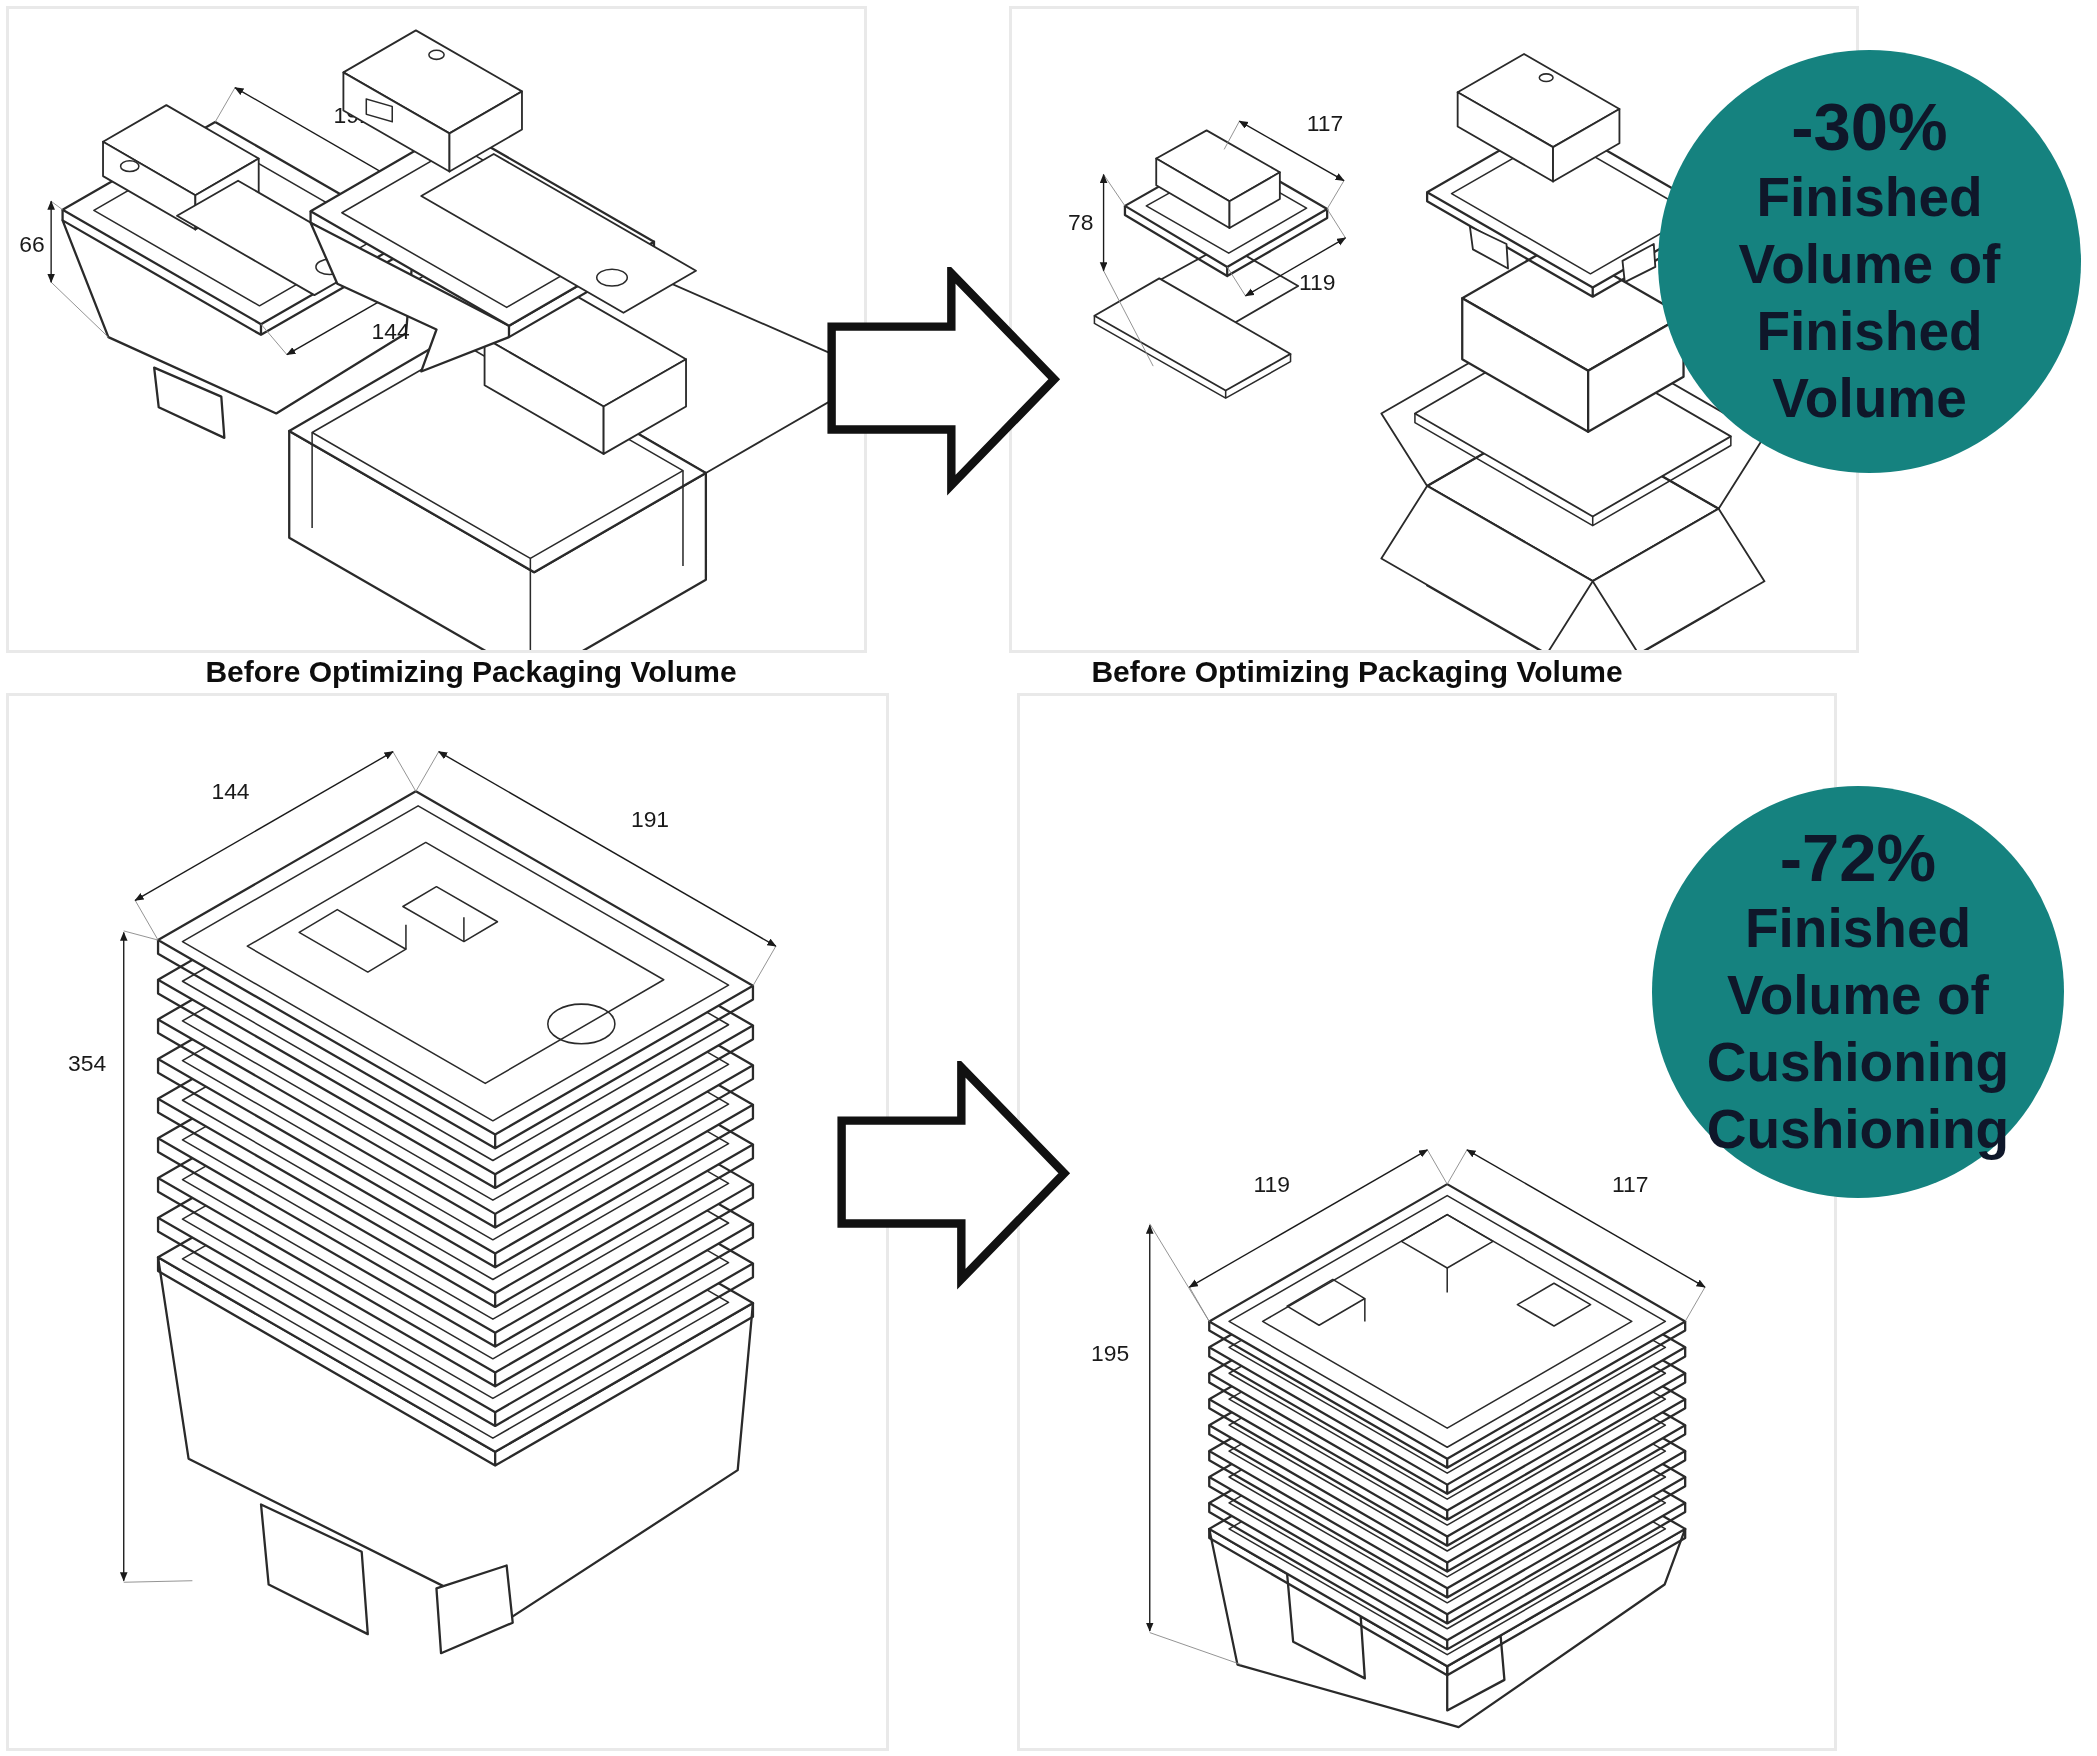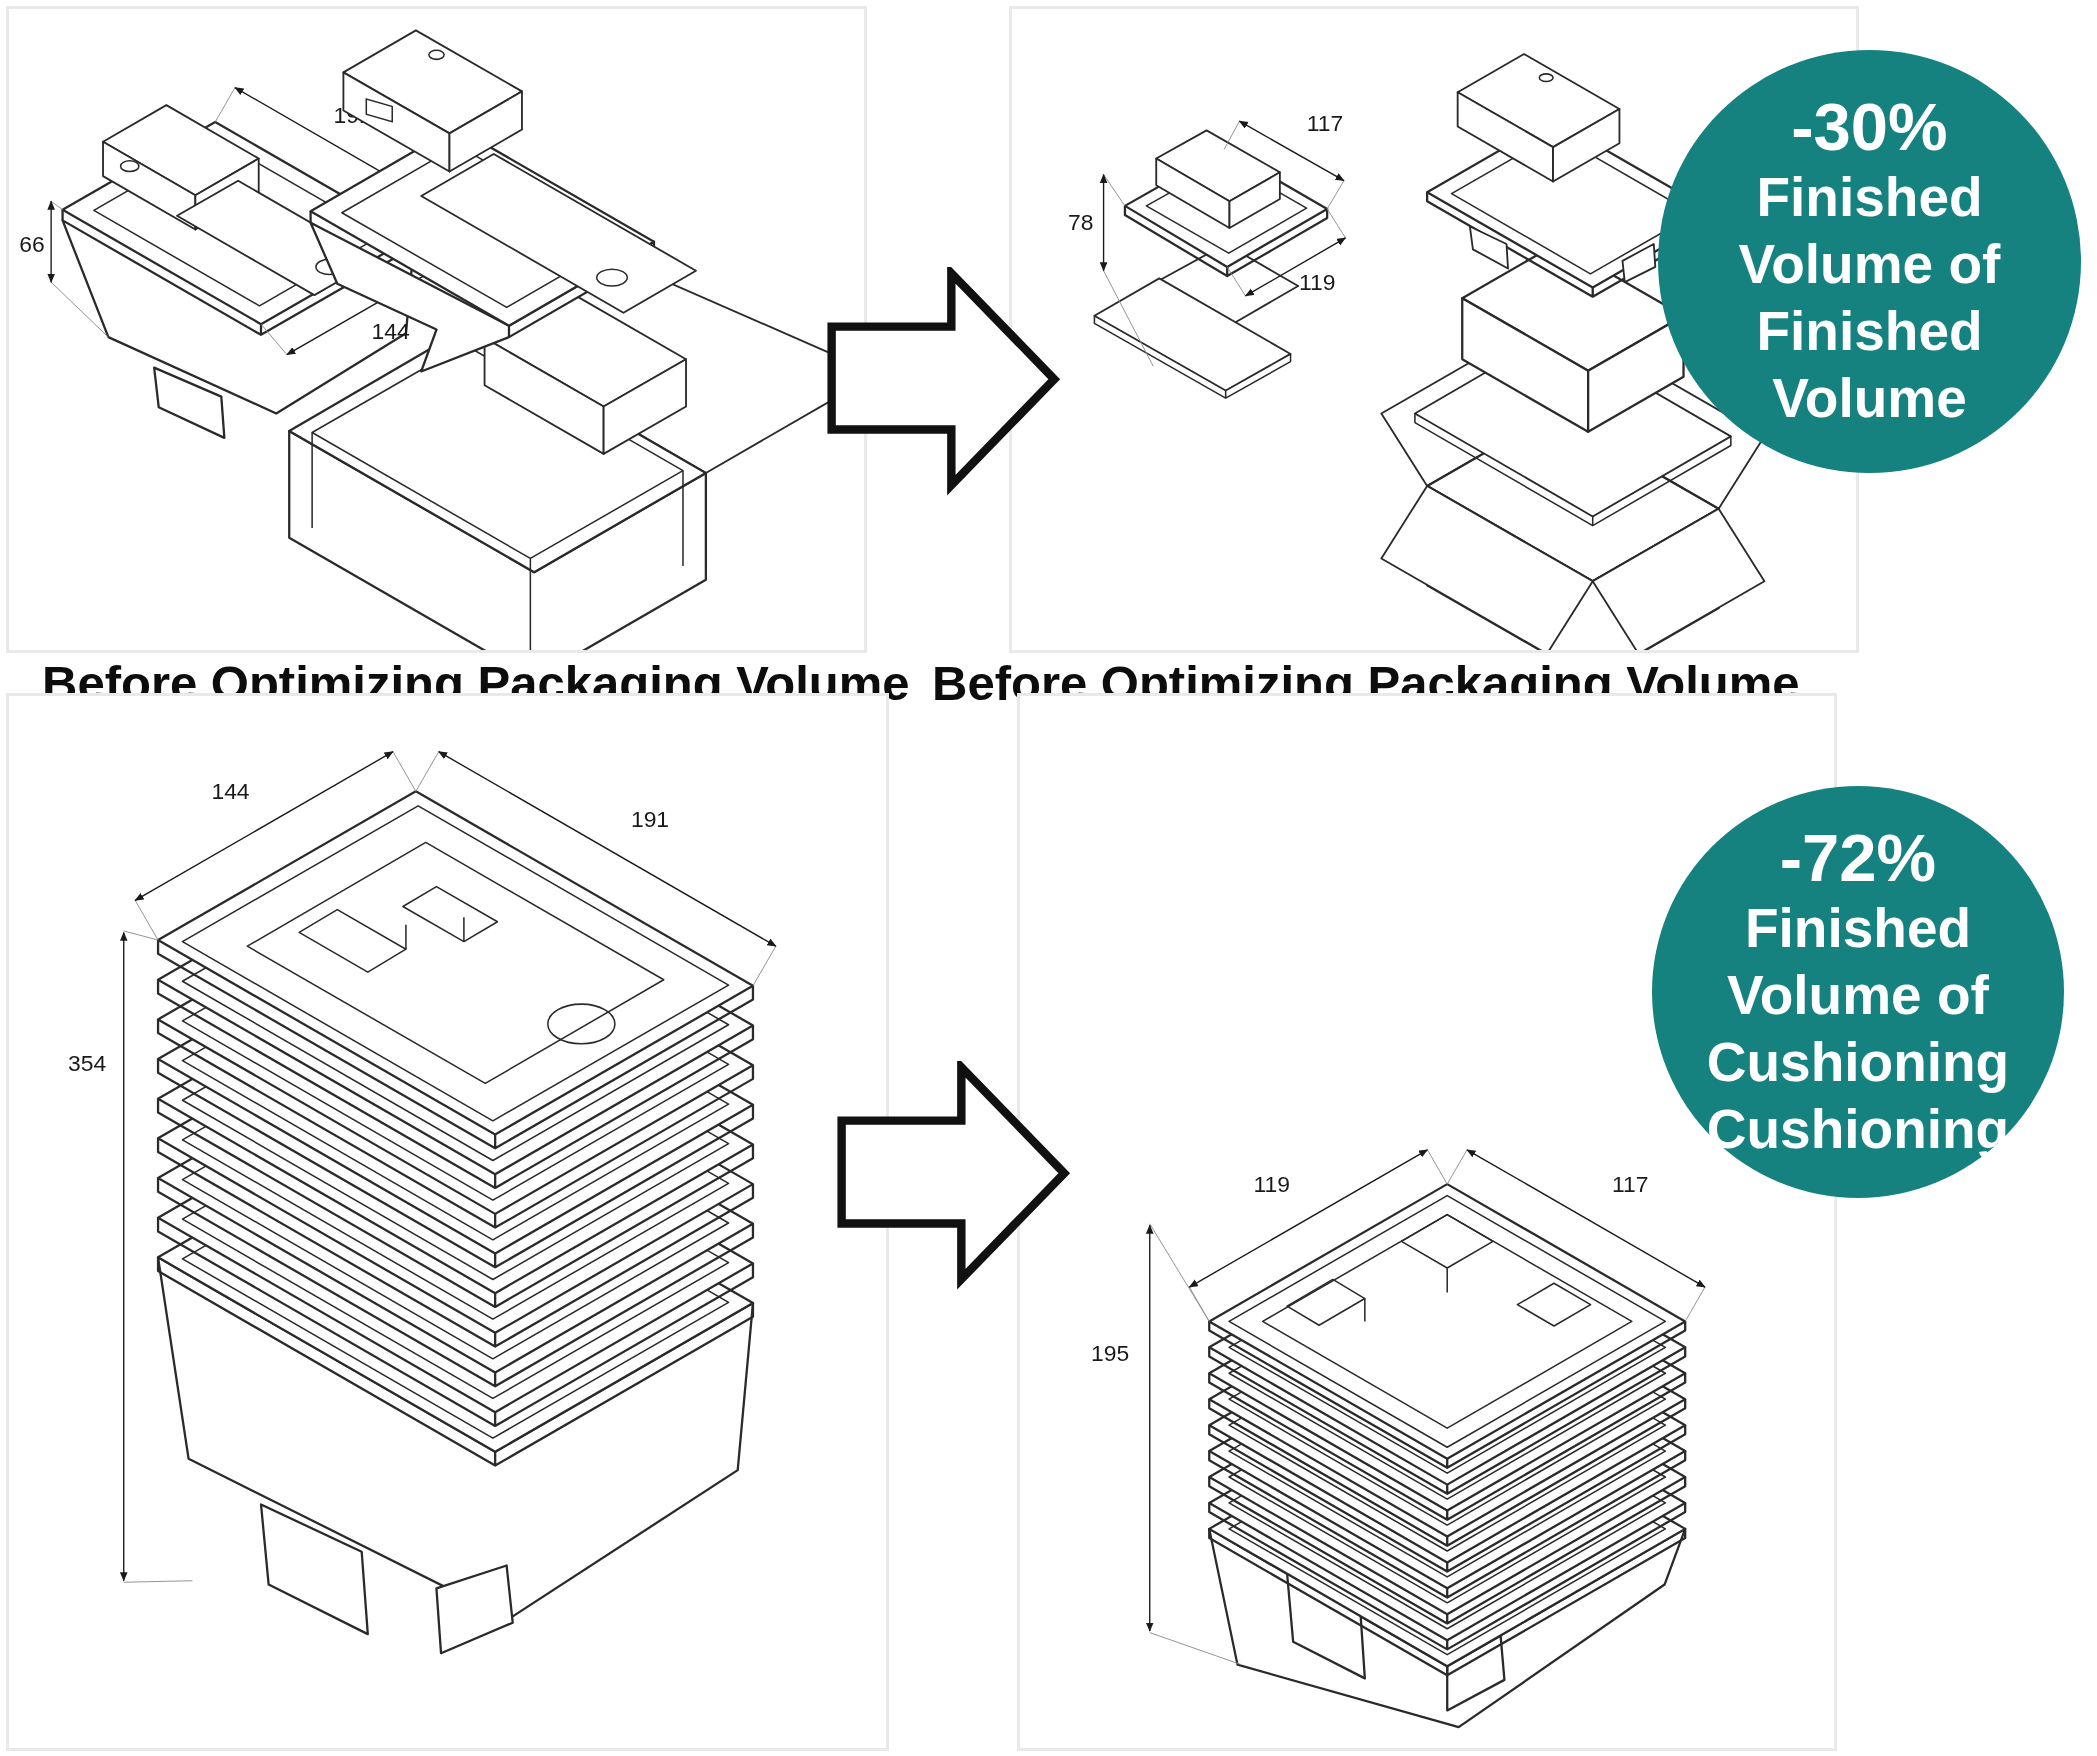--- a/index.html
+++ b/index.html
@@ -1,20 +1,20 @@
 <!DOCTYPE html>
 <html style="font-size:12.2px"><head>
 <meta charset="utf-8">
 <style>
   html,body{margin:0;padding:0;background:#fff;}
   #canvas{position:relative;width:2097px;height:1756px;background:#fff;
           font-family:"Liberation Sans",sans-serif;overflow:hidden;}
   .panel{position:absolute;background:#fff;border:3.1px solid #e9e9e9;box-sizing:border-box;}
-  .caption{position:absolute;font-weight:bold;font-size:49px;color:#0d0d0d;text-align:center;white-space:nowrap;}
-  .badge{position:absolute;border-radius:50%;background:#15827F;color:#ffffff;
+  .caption{position:absolute;font-weight:bold;font-size:30px;color:#0d0d0d;text-align:center;white-space:nowrap;}
+  .badge{position:absolute;border-radius:50%;background:#15827F;color:#0f172a;
          display:flex;flex-direction:column;align-items:center;justify-content:center;text-align:center;}
   .badge .val{font-size:67px;font-weight:bold;line-height:1.1;}
   .badge .ln{font-size:55px;font-weight:bold;line-height:1.22;}
   svg.draw{position:absolute;left:0;top:0;}
   svg text{font-family:"Liberation Sans",sans-serif;font-size:30px;fill:#1a1a1a;font-weight:normal;}
   .ol{fill:#fff;stroke:#2a2a2a;stroke-width:3;stroke-linejoin:round;}
   .ol2{fill:#fff;stroke:#2a2a2a;stroke-width:2.4;stroke-linejoin:round;}
   .nf{fill:none;stroke:#2a2a2a;stroke-width:3;stroke-linejoin:round;}
   .nf2{fill:none;stroke:#2a2a2a;stroke-width:2;stroke-linejoin:round;}
   .dim{stroke:#1a1a1a;stroke-width:1.8;fill:none;marker-start:url(#dimA);marker-end:url(#dimA);}

